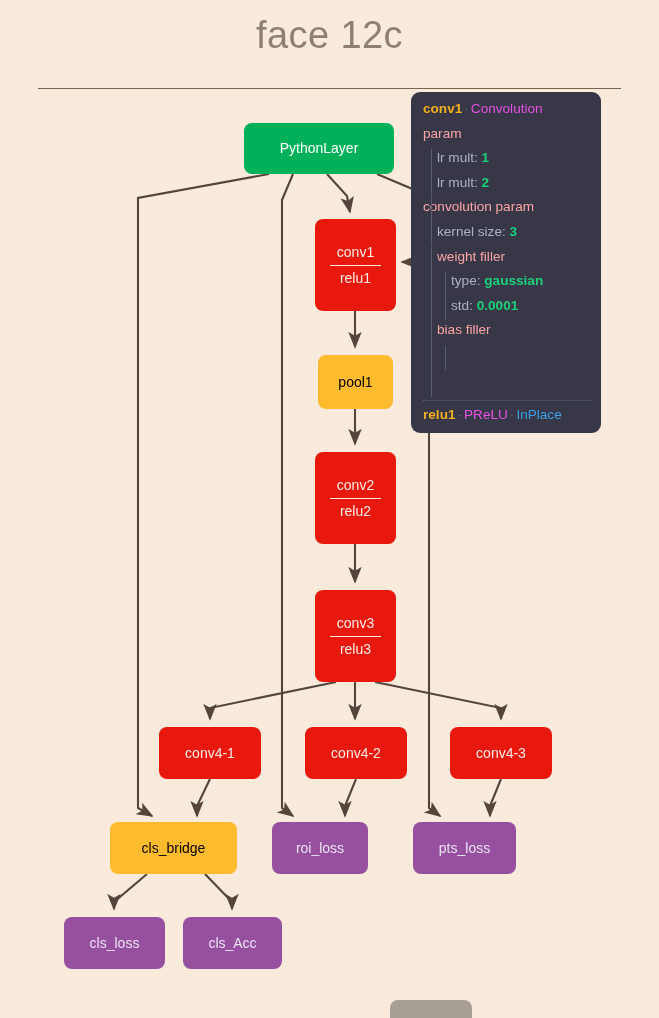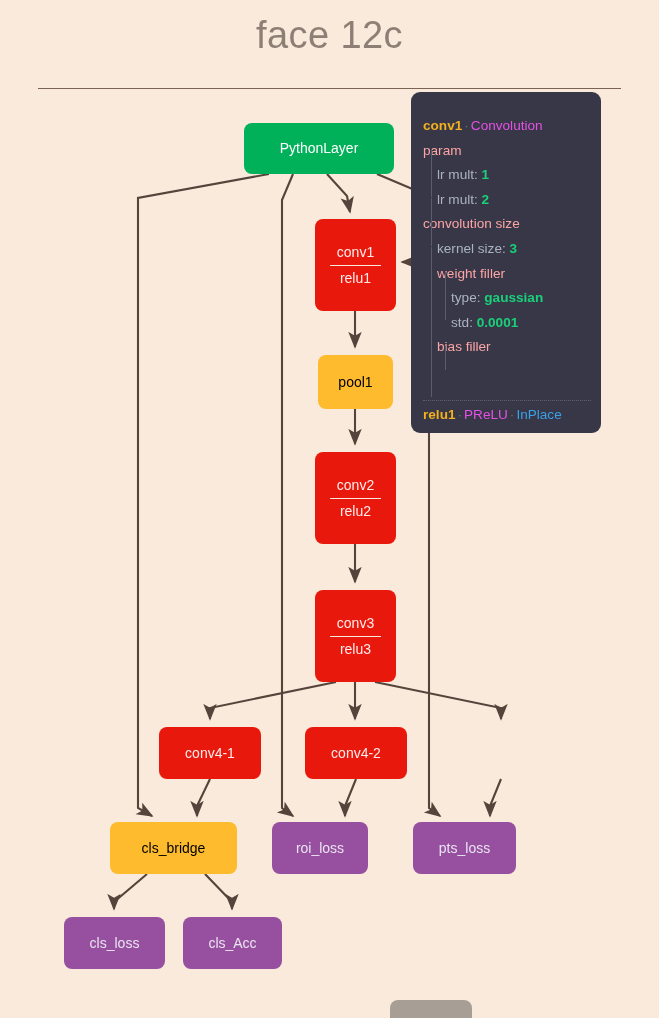--- a/index.html
+++ b/index.html
@@ -56,21 +56,21 @@
   .n-gray   { background: #a79f96; color: #ffffff; }
 
   
   #tooltip {
     position: absolute;
     left: 411px; top: 92px;
     width: 190px; height: 341px;
     background: #383747;
     border-radius: 9px;
     z-index: 9;
-    padding: 22px 10px 8px 12px;
+    padding: 5px 10px 8px 12px;
     font-size: 13.6px;
     line-height: 24.6px;
     color: #aab3c2;
     overflow: hidden;
   }
   #tooltip .tt-head { white-space: nowrap; }
   .tt-name  { color: #f2b01e; font-weight: bold; }
   .tt-sep   { color: #6c7180; padding: 0 2px; }
   .tt-type  { color: #e451e4; }
   .tt-inplace { color: #3aa0e8; }
@@ -171,20 +171,23 @@
     <span class="divider"></span>
     <span class="lbl">relu3</span>
   </div>
 
   <div class="node n-red" style="left:159px;top:727px;width:102px;height:52px;">
     <span class="lbl">conv4-1</span>
   </div>
   <div class="node n-red" style="left:305px;top:727px;width:102px;height:52px;">
     <span class="lbl">conv4-2</span>
   </div>
+  <div class="node n-red" style="left:450px;top:727px;width:102px;height:52px;">
+    <span class="lbl">conv4-3</span>
+  </div>
 
   <div class="node n-purple" style="left:272px;top:822px;width:96px;height:52px;">
     <span class="lbl">roi_loss</span>
   </div>
   <div class="node n-amber" style="left:110px;top:822px;width:127px;height:52px;">
     <span class="lbl">cls_bridge</span>
   </div>
   <div class="node n-purple" style="left:64px;top:917px;width:101px;height:52px;">
     <span class="lbl">cls_loss</span>
   </div>
@@ -215,21 +218,21 @@
     <div class="tt-group">param</div>
     <div class="tt-row ind1">
       <span class="tt-key">lr mult:</span>
       <span class="tt-val">1</span>
     </div>
     <div class="tt-row ind1">
       <span class="tt-key">lr mult:</span>
       <span class="tt-val">2</span>
     </div>
 
-    <div class="tt-group">convolution size</div>
+    <div class="tt-group">convolution param</div>
     <div class="tt-row ind1">
       <span class="tt-key">kernel size:</span>
       <span class="tt-val">3</span>
     </div>
 
     <div class="tt-group ind1">weight filler</div>
     <div class="tt-row ind2">
       <span class="tt-key">type:</span>
       <span class="tt-val">gaussian</span>
     </div>

